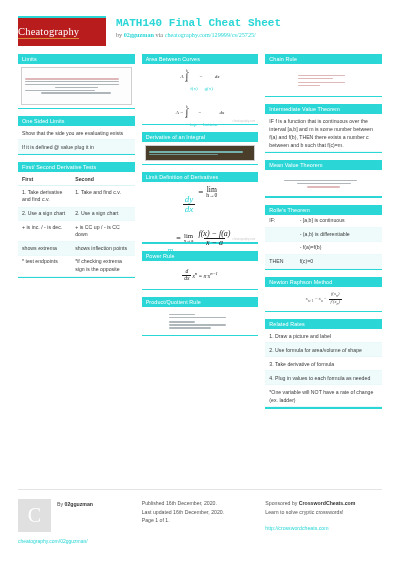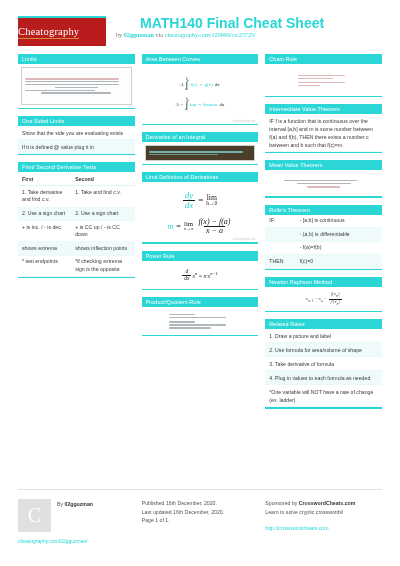--- a/index.html
+++ b/index.html
@@ -20,22 +20,22 @@
     border-top: 2px solid #2ad6d6;
     flex: 0 0 auto;
   }
   .logo-text {
     color: #ffffff; font-family: "Liberation Serif", serif;
     font-size: 10.5px; letter-spacing: .2px;
     border-bottom: 1.2px solid #d98b3a; padding-bottom: 1px;
   }
   .head-meta { margin-left: 10px; padding-top: 2px; }
   .sheet-title {
-    color: #2ad6d6; font-family: Liberation Sans, sans-serif;
-    font-size: 14px; font-weight: bold; line-height: 11px; margin-left: 24px;
+    color: #2ad6d6; font-family: Liberation Mono, monospace;
+    font-size: 11px; font-weight: bold; line-height: 11px;
   }
   .sheet-by {
     font-family: "Liberation Serif", serif; font-size: 6.2px;
     color: #777; line-height: 9px; margin-top: 1px;
   }
   .sheet-by a, .sheet-by .lnk { color: #2ad6d6; text-decoration: none; }
   .sheet-by b { color: #2ad6d6; font-weight: bold; }
 
   
   .columns { display: flex; gap: 7px; padding: 2px 18px 0 18px; }
@@ -91,21 +91,21 @@
   .frac .num { padding: 0 2px; }
   .frac .den { padding: 0 2px; border-top: .6px solid #1a1a1a; }
   .lim { display: inline-flex; flex-direction: column; align-items: center;
          vertical-align: middle; line-height: 1; }
   .lim .lw { font-size: .62em; font-style: normal; }
   .intg { font-size: 1.9em; line-height: .7; vertical-align: middle;
           font-family: "Liberation Serif", serif; }
   .lim-def { font-size: 9px; display: flex; align-items: center;
              justify-content: center; gap: 3px; padding: 2px 0; }
   .lim-def2 { font-size: 8px; }
-  .teal { color: #2ad6d6; }
+  .teal { color: #2ad6d6; margin-top: 24px; }
 
   
   .imgbox {
     border: .5px solid #cfcfcf; background: #fdfdfd;
     margin: 3px; padding: 3px; position: relative; overflow: hidden;
   }
   .imgline { height: 1.6px; background: #9fb8c8; border-radius: 1px;
              margin: 1.3px 0; opacity: .55; }
   .imgline.red { background: #c98a8a; opacity: .6; }
   .imgline.teal { background: #7fd0d0; opacity: .6; }

